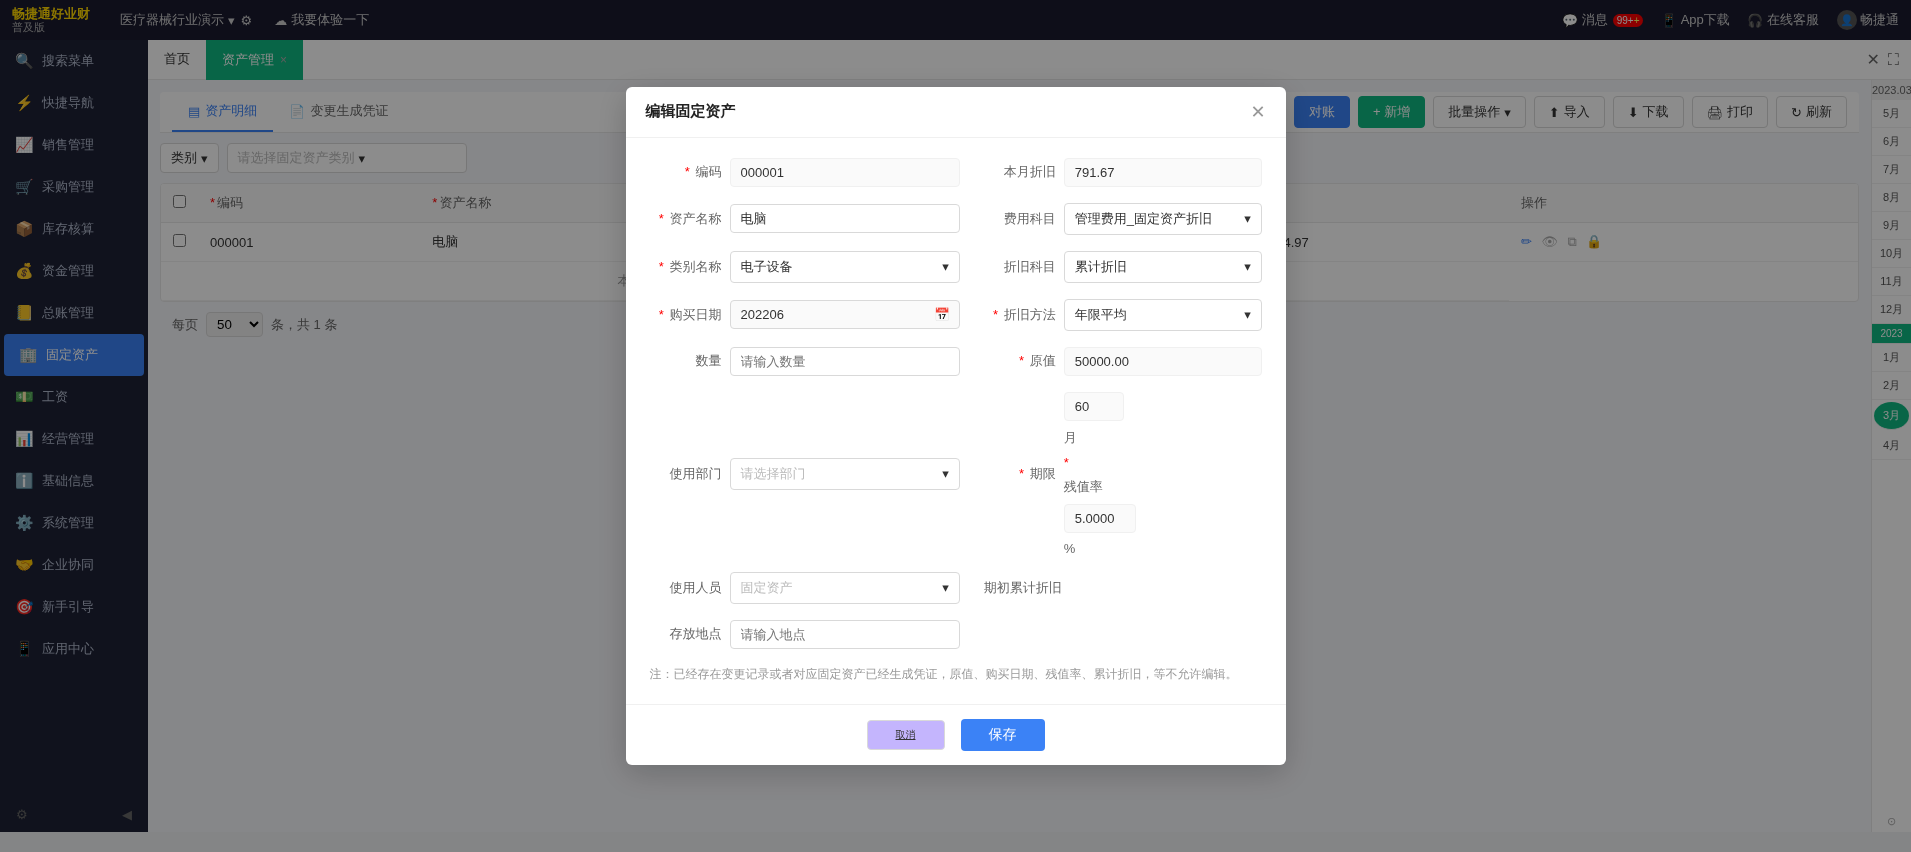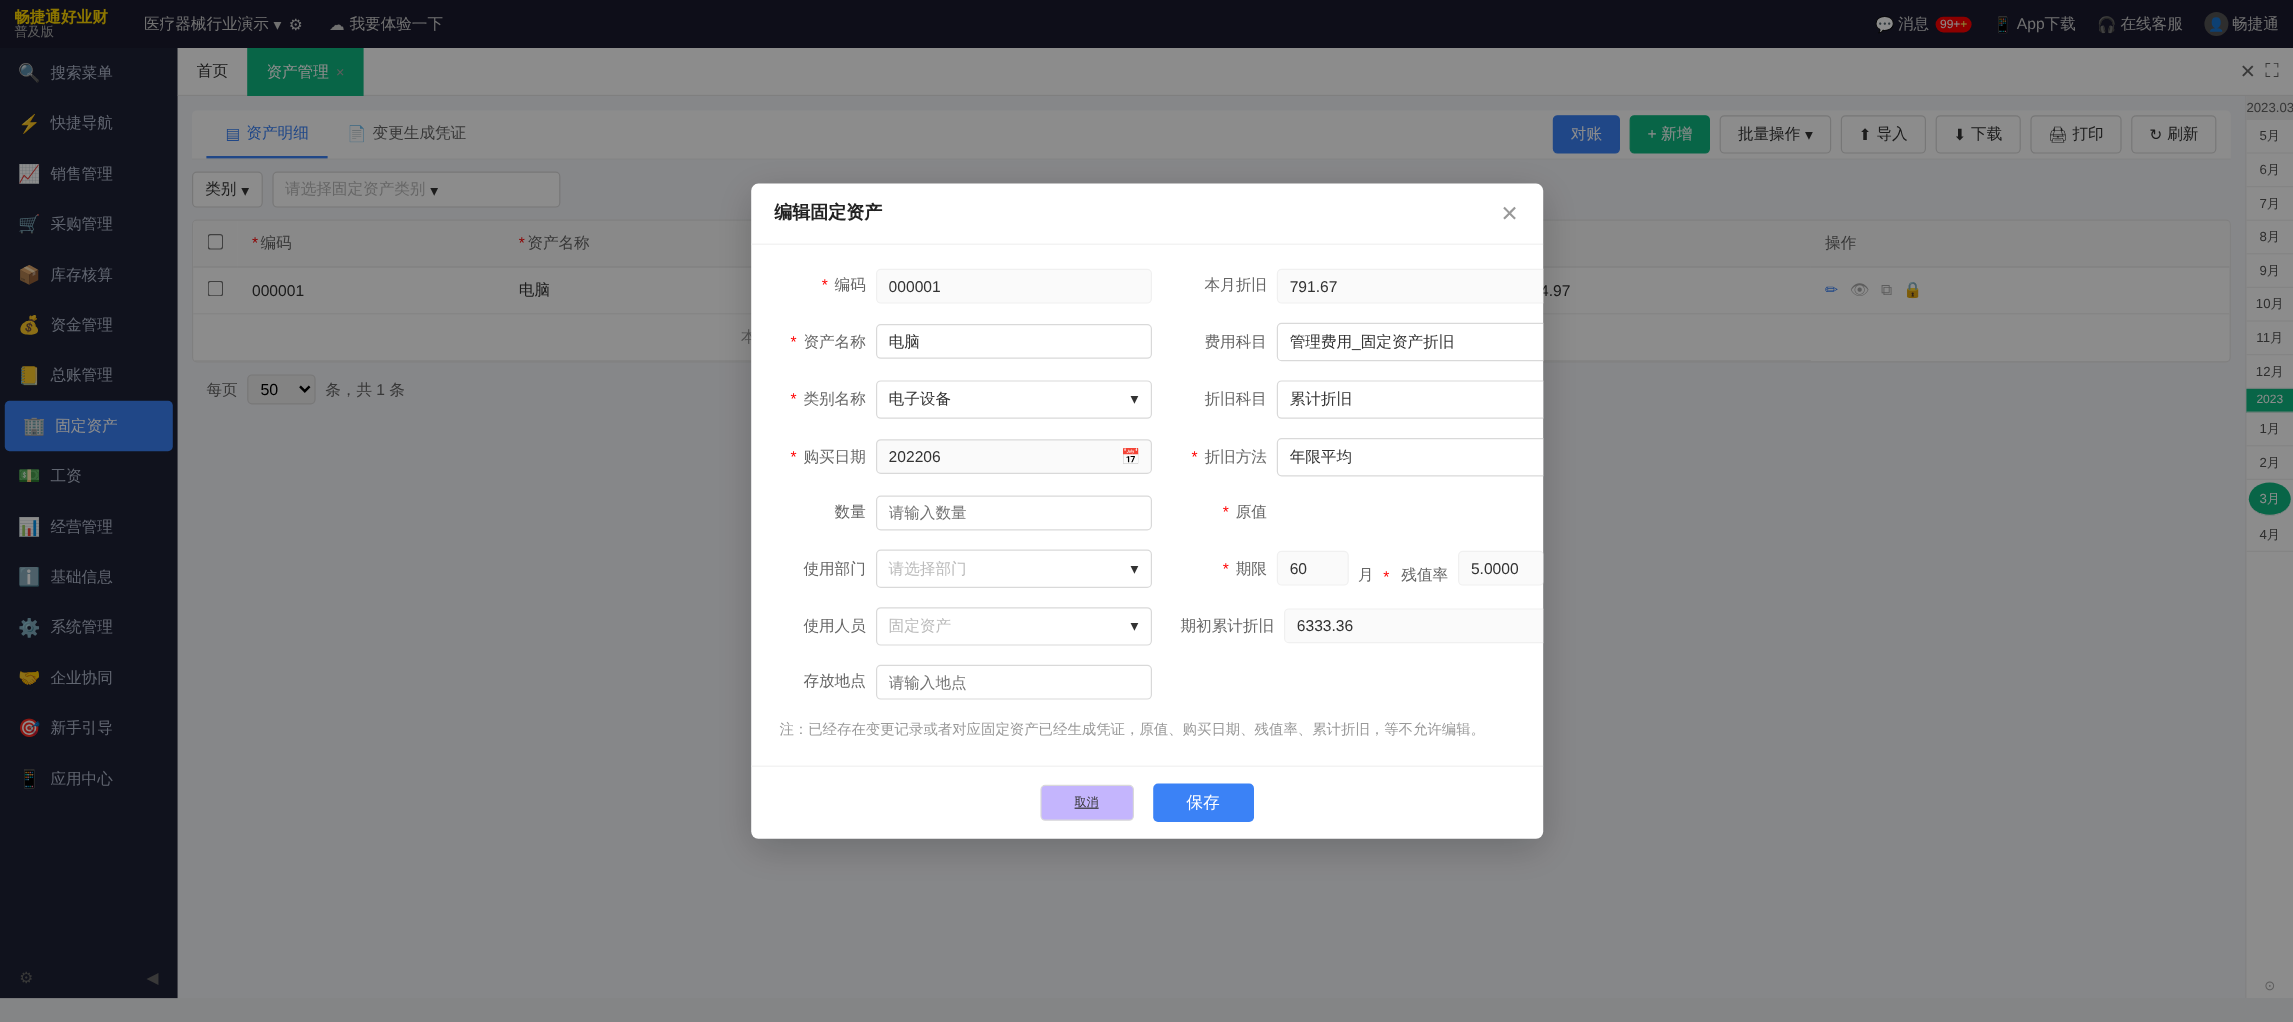--- a/index.html
+++ b/index.html
@@ -71,21 +71,21 @@
     .modal-title { font-size: 15px; font-weight: bold; color: #222; }
     .modal-close { cursor: pointer; color: #999; font-size: 18px; }
     .modal-body { padding: 20px 24px; }
     .modal-footer { padding: 14px 20px; border-top: 1px solid #f0f0f0; display: flex; align-items: center; justify-content: center; gap: 16px; }
     .form-grid { display: grid; grid-template-columns: 1fr 1fr; gap: 16px 24px; }
     .form-item { display: flex; align-items: center; gap: 8px; }
     .form-label { font-size: 13px; color: #666; white-space: nowrap; min-width: 72px; text-align: right; }
     .form-input { flex: 1; padding: 6px 10px; border: 1px solid #d9d9d9; border-radius: 4px; font-size: 13px; color: #333; outline: none; background: #fff; }
     .form-input-readonly { flex: 1; padding: 6px 10px; border: 1px solid #f0f0f0; border-radius: 4px; font-size: 13px; color: #333; background: #fafafa; }
     .form-select { flex: 1; padding: 6px 10px; border: 1px solid #d9d9d9; border-radius: 4px; font-size: 13px; color: #333; cursor: pointer; display: flex; align-items: center; justify-content: space-between; background: #fff; }
-    .form-row { display: flex; align-items: flex-end; gap: 8px; }
+    .form-row { display: flex; align-items: flex-start; gap: 8px; flex-direction: column; }
     .period-unit { color: #666; font-size: 13px; }
     .residual-label { font-size: 13px; color: #666; white-space: nowrap; }
     .modal-note { font-size: 12px; color: #999; margin-top: 16px; line-height: 1.6; }
 
     .btn-cancel { padding: 7px 28px; border: 1px solid #d9d9d9; background: #c4b5fd; border-radius: 4px; cursor: pointer; font-size: 10px; color: #333; text-decoration: underline; }
     .btn-save { padding: 7px 28px; background: #3b82f6; color: #fff; border: none; border-radius: 4px; cursor: pointer; font-size: 14px; }
     .sub-toolbar { display: flex; align-items: center; gap: 0; border-bottom: 1px solid #e8e8e8; background: #fff; padding: 0 12px; }
     .sub-tab { padding: 10px 16px; cursor: pointer; font-size: 13px; color: #666; border-bottom: 2px solid transparent; display: flex; align-items: center; gap: 5px; }
     .sub-tab.active { color: #3b82f6; border-bottom-color: #3b82f6; }
   </style>
@@ -436,20 +436,21 @@
             <span>数量</span>
           </span>
           <input class="form-input" type="text" placeholder="请输入数量" style="">
         </div>
 
         <div class="form-item">
           <span class="form-label">
             <span class="required-star">*</span>
             <span>原值</span>
           </span>
+          <input class="form-input-readonly" type="text" value="50000.00" style="background: rgb(250, 250, 250);">
         </div>
 
         <div class="form-item">
           <span class="form-label">
             <span>使用部门</span>
           </span>
           <div class="form-select">
             <span style="color:#bbb;">请选择部门</span>
             <span>▾</span>
           </div>
@@ -477,21 +478,20 @@
           <div class="form-select">
             <span style="color:#bbb;">固定资产</span>
             <span>▾</span>
           </div>
         </div>
 
         <div class="form-item">
           <span class="form-label">
             <span>期初累计折旧</span>
           </span>
-          <input class="form-input-readonly" type="text" value="6333.36" style="background: rgb(250, 250, 250);">
         </div>
 
         <div class="form-item">
           <span class="form-label">
             <span>存放地点</span>
           </span>
           <input class="form-input" type="text" placeholder="请输入地点" style="">
         </div>
 
       </div>

